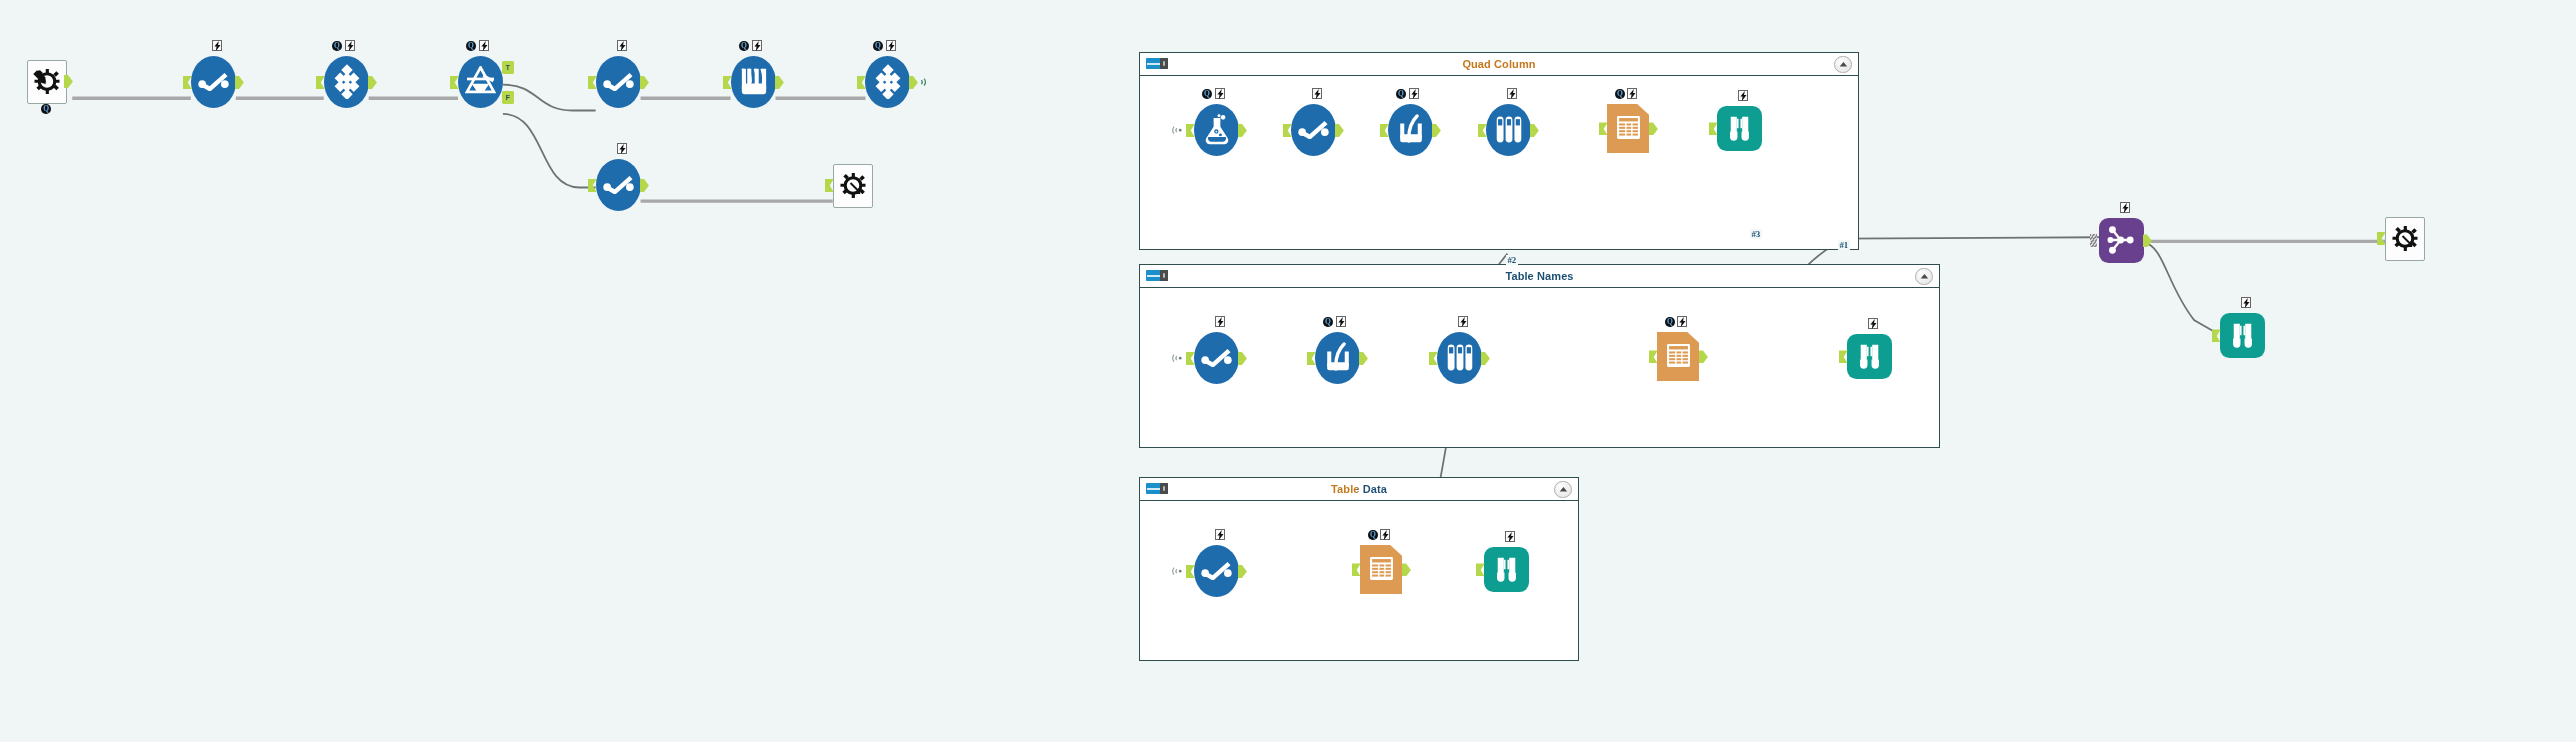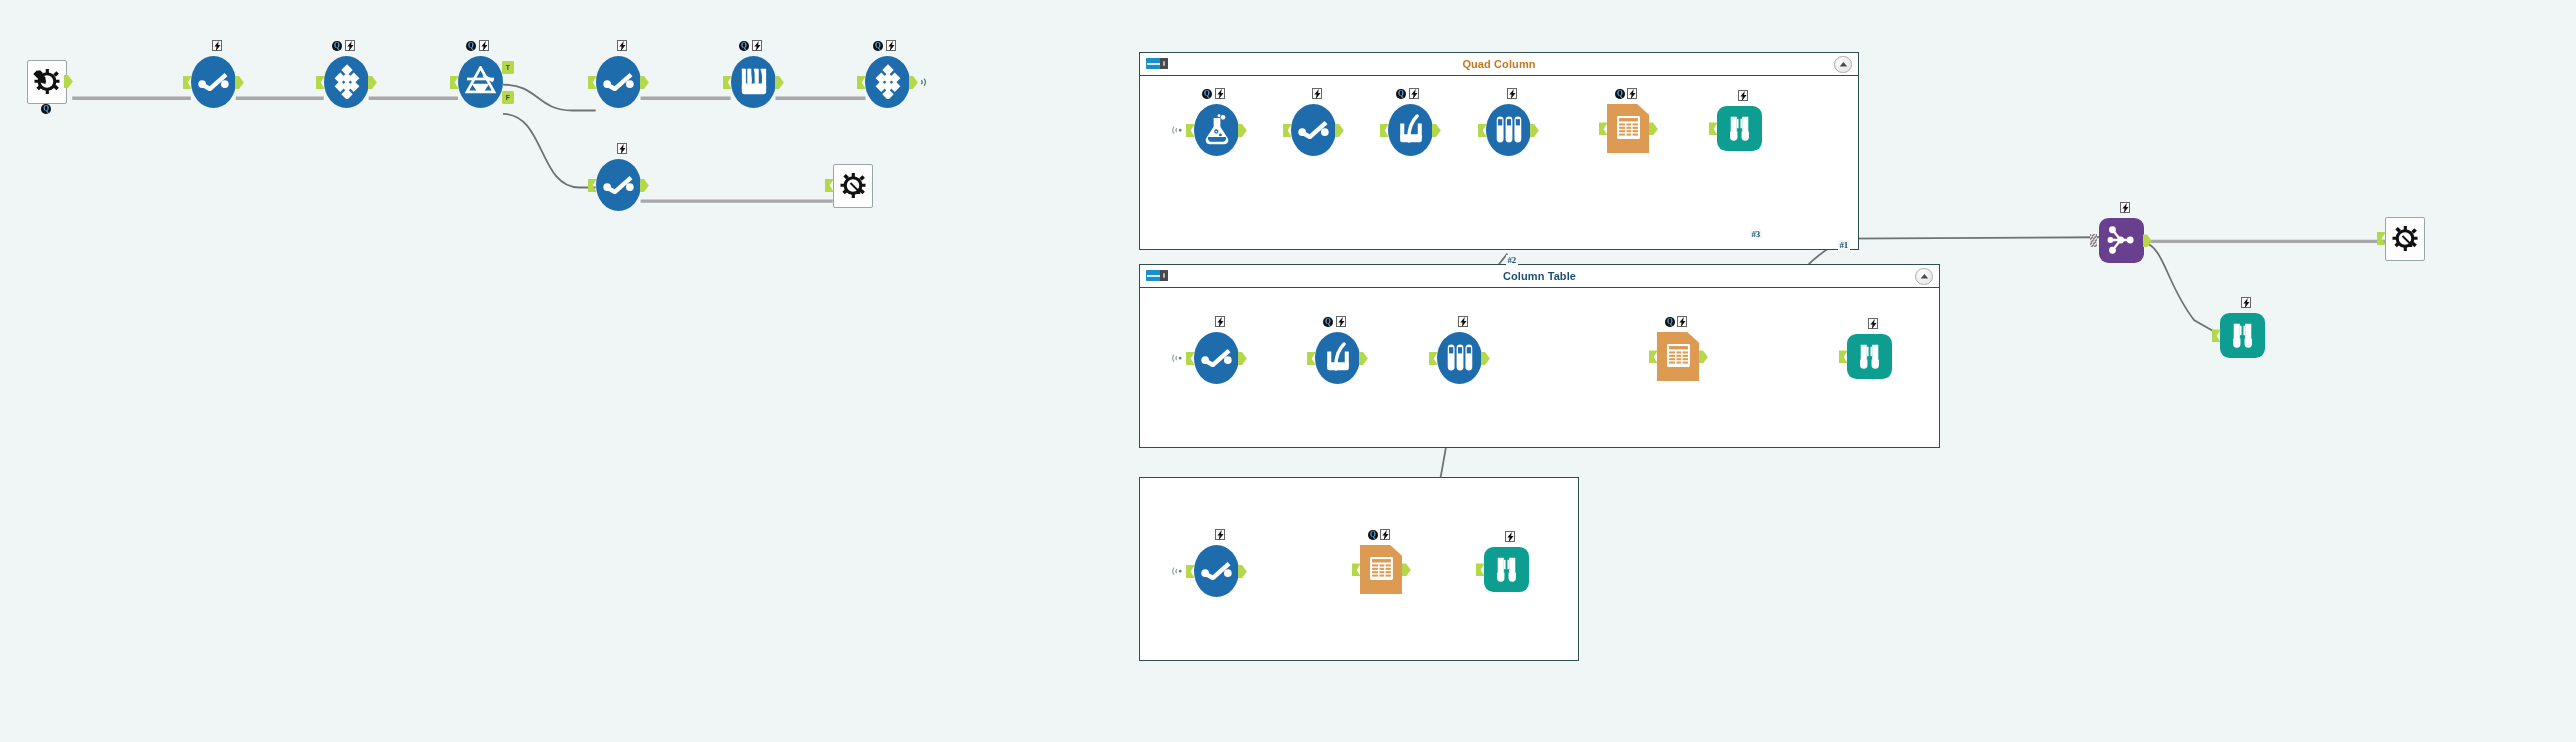--- a/index.html
+++ b/index.html
@@ -160,30 +160,42 @@
           </div>
         </div>
         <div class="container-body" style="height: 174px;"></div>
       </div>
       <div class="container" style="left: 1139px; top: 264px; width: 801px; height: 184px;">
         <div class="container-head">
           <div class="toggle">
             <div class="bar"></div>
             <div class="knob"></div>
           </div>
-          <div class="container-title title-navy">Column Table</div>
+          <div class="container-title title-navy">Table Names</div>
           <div class="collapse-btn">
             <svg width="8.9" height="6.8" viewBox="0 0 13 10">
               <path d="M6.5 1.5 L12 8 H1 Z M6.5 4.5 L10 8 H3 Z" fill="#4a4a4a"></path>
             </svg>
           </div>
         </div>
         <div class="container-body" style="height: 161px;"></div>
       </div>
       <div class="container" style="left: 1139px; top: 477px; width: 440px; height: 184px;">
+        <div class="container-head">
+          <div class="toggle">
+            <div class="bar"></div>
+            <div class="knob"></div>
+          </div>
+          <div class="container-title title-grad">Table Data</div>
+          <div class="collapse-btn">
+            <svg width="8.9" height="6.8" viewBox="0 0 13 10">
+              <path d="M6.5 1.5 L12 8 H1 Z M6.5 4.5 L10 8 H3 Z" fill="#4a4a4a"></path>
+            </svg>
+          </div>
+        </div>
         <div class="container-body" style="height: 161px;"></div>
       </div>
     </div>
 
   <div id="nodes-layer">
       <div class="node" style="left: 27px; top: 60px; width: 38px; height: 42px;">
         <div class="glyph shape-macro" style="width: 38px; height: 42px;">
           <span><svg width="30" height="31" viewBox="0 0 48 48">
               <g fill="#111">
      <path d="M24 9a15 15 0 1 0 0 30 15 15 0 0 0 0-30zm0 5a10 10 0 1 1 0 20 10 10 0 0 1 0-20z"></path>

